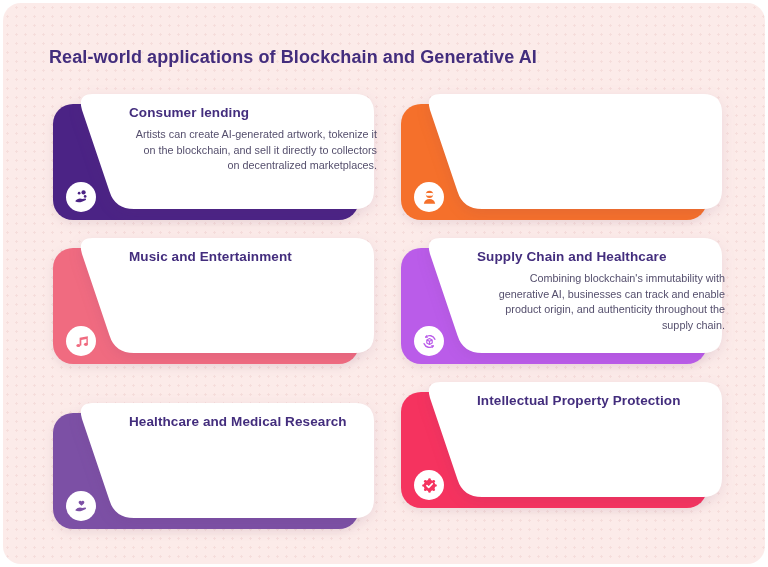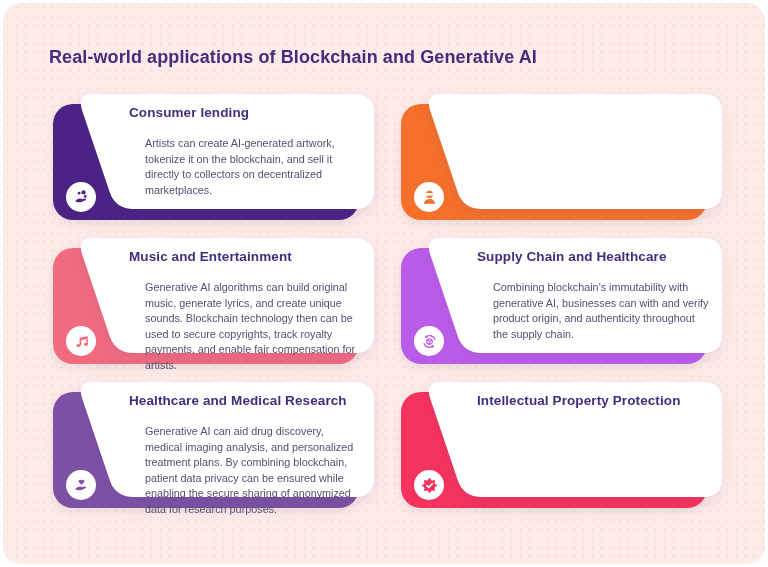--- a/index.html
+++ b/index.html
@@ -14,21 +14,21 @@
   .card-bg{position:absolute;left:0;top:0;width:321px;height:126px;overflow:visible;}
   .accent-shape{fill:var(--accent);filter:drop-shadow(0 3px 5px rgba(90,40,80,0.10));}
   .white-shape{fill:#ffffff;filter:drop-shadow(0 4px 7px rgba(96,52,110,0.10));}
   .icon-circle{position:absolute;left:13px;top:88px;width:30px;height:30px;border-radius:50%;
     background:#ffffff;display:flex;align-items:center;justify-content:center;}
   .icon-circle svg{width:19px;height:19px;display:block;}
   .glyph-fill{fill:var(--accent);}
   .glyph-stroke{stroke:var(--accent);fill:none;}
   .card-content{position:absolute;left:76px;top:11px;width:248px;}
   .card-title{margin:0 0 7px 0;font-size:13.5px;font-weight:bold;color:#432d7d;letter-spacing:.1px;}
-  .card-desc{margin:16px;font-size:10.8px;line-height:15.5px;color:#554f6d;}
+  .card-desc{margin:0;font-size:10.8px;line-height:15.5px;color:#554f6d;text-align:right;}
 </style>
 </head>
 <body>
 
 <div class="panel">
   <h1 class="page-title">Real-world applications of Blockchain and Generative AI</h1>
 
   <section class="card" style="left: 50px; top: 91px; --accent: #4b2385;">
     <svg class="card-bg" viewBox="0 0 321 126">
       <rect class="accent-shape" x="0" y="10" width="306" height="116" rx="20"></rect>
@@ -70,58 +70,56 @@
     <div class="icon-circle">
       <svg viewBox="0 0 24 24">
         <path class="glyph-fill" d="M9.6 17 L9.6 7.2 L20 5.4 L20 8.6 L11.8 10 L11.8 17 Z"></path>
         <path class="glyph-fill" d="M18.2 8.9 L20 8.6 L20 15.6 L18.2 15.6 Z"></path>
         <ellipse class="glyph-fill" cx="8" cy="17" rx="2.5" ry="2"></ellipse>
         <ellipse class="glyph-fill" cx="17.6" cy="15.6" rx="2.5" ry="2"></ellipse>
       </svg>
     </div>
     <div class="card-content">
       <h3 class="card-title">Music and Entertainment</h3>
-      <p class="card-desc">Generative AI algorithms can build original music, generate lyrics, and create unique sounds. Blockchain technology then can be used to secure copyrights, track royalty payments, and enable fair compensation for artists.</p>
     </div>
   </section>
 
   <section class="card" style="left: 398px; top: 235px; --accent: #ba5ce9;">
     <svg class="card-bg" viewBox="0 0 321 126">
       <rect class="accent-shape" x="0" y="10" width="306" height="116" rx="20"></rect>
       <path class="white-shape" d="M 40 0 H 302 Q 321 0 321 19 V 96 Q 321 115 302 115 H 81 Q 62 115 56.5 97.5 L 29 16 Q 24 0 40 0 Z"></path>
     </svg>
     <div class="icon-circle">
       <svg viewBox="0 0 24 24">
         <path class="glyph-stroke" stroke-width="1.8" stroke-linecap="round" d="M18.8 9.2 A7.3 7.3 0 0 0 7.2 6.4"></path>
         <path class="glyph-fill" d="M7.9 3.6 L6.6 7.2 L10.2 7.4 Z"></path>
         <path class="glyph-stroke" stroke-width="1.8" stroke-linecap="round" d="M5.2 14.8 A7.3 7.3 0 0 0 16.8 17.6"></path>
         <path class="glyph-fill" d="M16.1 20.4 L17.4 16.8 L13.8 16.6 Z"></path>
         <path class="glyph-stroke" stroke-width="1.5" stroke-linejoin="round" d="M12 8.2 L15.4 10 L15.4 14 L12 15.8 L8.6 14 L8.6 10 Z M8.6 10 L12 11.8 L15.4 10 M12 11.8 L12 15.8"></path>
       </svg>
     </div>
     <div class="card-content">
       <h3 class="card-title">Supply Chain and Healthcare</h3>
-      <p class="card-desc">Combining blockchain's immutability with generative AI, businesses can with and verify product origin, and authenticity throughout the supply chain.</p>
+      <p class="card-desc">Combining blockchain's immutability with generative AI, businesses can track and enable product origin, and authenticity throughout the supply chain.</p>
     </div>
   </section>
 
-  <section class="card" style="left: 50px; top: 379px; padding-left: 48px; --accent: #7c50a5;">
+  <section class="card" style="left: 50px; top: 400px; padding-left: 48px; --accent: #7c50a5;">
     <svg class="card-bg" viewBox="0 0 321 126">
       <rect class="accent-shape" x="0" y="10" width="306" height="116" rx="20"></rect>
       <path class="white-shape" d="M 40 0 H 302 Q 321 0 321 19 V 96 Q 321 115 302 115 H 81 Q 62 115 56.5 97.5 L 29 16 Q 24 0 40 0 Z"></path>
     </svg>
     <div class="icon-circle">
       <svg viewBox="0 0 24 24">
         <path class="glyph-fill" d="M12 11.2 L8.9 8.1 C7.9 7 8.4 5 10 4.7 C11 4.5 11.7 5.1 12 5.7 C12.3 5.1 13 4.5 14 4.7 C15.6 5 16.1 7 15.1 8.1 Z"></path>
         <path class="glyph-fill" d="M4 16.8 C6.5 12.9 10.3 12.5 13 13.8 L16.6 13.4 C18 13.3 18.2 15 16.9 15.5 L12.5 17.3 C9.7 18.4 6.3 18.3 4 16.8 Z"></path>
       </svg>
     </div>
     <div class="card-content">
       <h3 class="card-title">Healthcare and Medical Research</h3>
-      <p class="card-desc">Generative AI can aid drug discovery, medical imaging analysis, and personalized treatment plans. By combining blockchain, patient data privacy can be ensured while enabling the secure sharing of anonymized data for research purposes.</p>
     </div>
   </section>
 
   <section class="card" style="left: 398px; top: 379px; --accent: #f5335f;">
     <svg class="card-bg" viewBox="0 0 321 126">
       <rect class="accent-shape" x="0" y="10" width="306" height="116" rx="20"></rect>
       <path class="white-shape" d="M 40 0 H 302 Q 321 0 321 19 V 96 Q 321 115 302 115 H 81 Q 62 115 56.5 97.5 L 29 16 Q 24 0 40 0 Z"></path>
     </svg>
     <div class="icon-circle">
       <svg viewBox="0 0 24 24">

